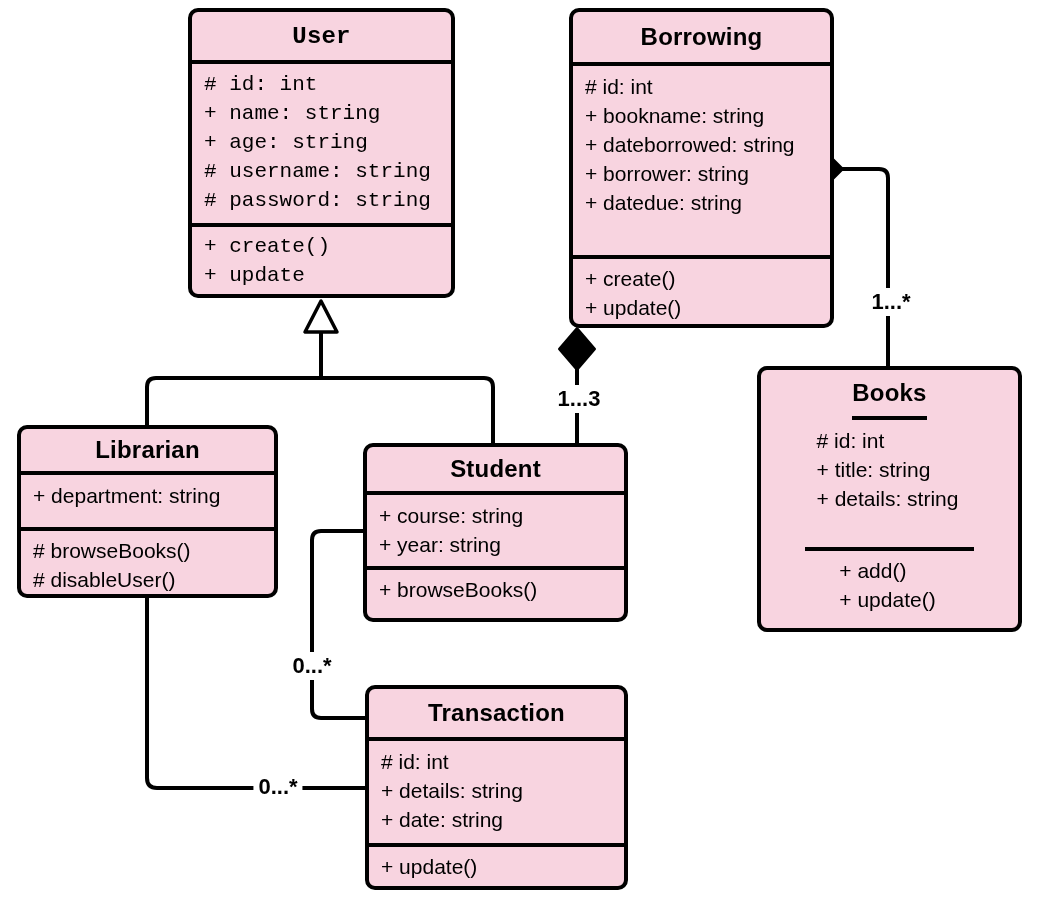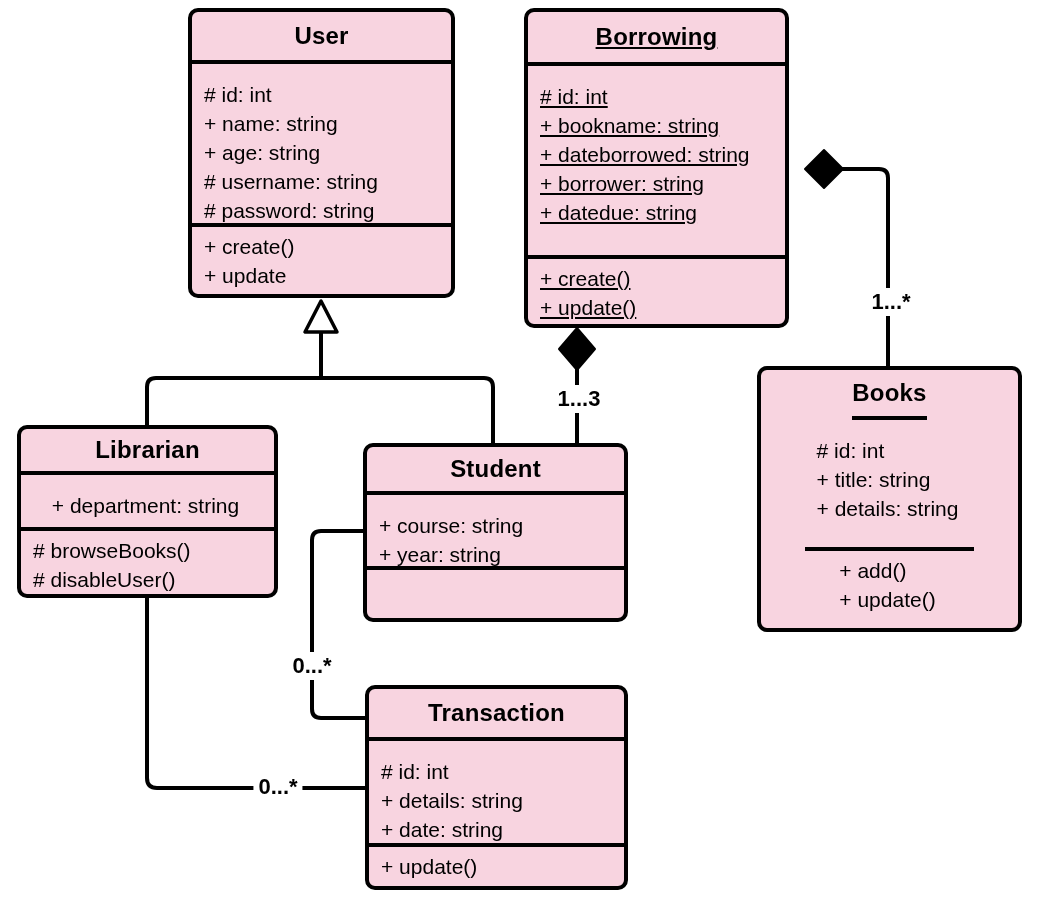--- a/index.html
+++ b/index.html
@@ -12,21 +12,21 @@
     position:absolute; background:#F8D4E0; border:4px solid #000;
     border-radius:10px; box-sizing:border-box; display:flex; flex-direction:column;
   }
   .uml-title {
     box-sizing:border-box; border-bottom:4px solid #000;
     display:flex; align-items:center; justify-content:center;
     font-weight:bold; font-size:24px; letter-spacing:0.2px;
   }
   .uml-attrs {
     box-sizing:border-box; border-bottom:4px solid #000;
-    padding:16px 16px 0 12px; font-size:21px; line-height:29px;
+    padding:6px 16px 0 12px; font-size:21px; line-height:29px;
   }
   .uml-methods {
     flex:1; box-sizing:border-box; padding:5px 16px 0 12px;
     font-size:21px; line-height:29px;
   }
   .row { white-space:normal; }
   .mult {
     position:absolute; transform:translateX(-50%);
     background:#ffffff; padding:0 5px;
     font-weight:bold; font-size:22px; line-height:28px; color:#000;
@@ -46,36 +46,36 @@
     <polygon points="577,328 595,349 577,370 559,349" fill="#000" stroke="#000" stroke-width="2" stroke-linejoin="round"></polygon>
 
     <path d="M842,169 H879 Q888,169 888,178 V382" fill="none" stroke="#000" stroke-width="4"></path>
     <polygon points="805,169 824,150 843,169 824,188" fill="#000" stroke="#000" stroke-width="2" stroke-linejoin="round"></polygon>
 
     <path d="M365,531 H321 Q312,531 312,540 V709 Q312,718 321,718 H367" fill="none" stroke="#000" stroke-width="4"></path>
 
     <path d="M147,598 V778 Q147,788 157,788 H367" fill="none" stroke="#000" stroke-width="4"></path>
   </svg>
 
-  <div class="uml-class" style="left:188px; top:8px; width:267px; height:290px;">
+  <div class="uml-class" style="left:188px; top:8px; width:267px; height:290px;font-family:Liberation Mono, monospace;">
     <div class="uml-title" style="height:52px;">User</div>
     <div class="uml-attrs" style="height:163px;">
       <div class="row"># id: int</div>
       <div class="row">+ name: string</div>
       <div class="row">+ age: string</div>
       <div class="row"># username: string</div>
       <div class="row"># password: string</div>
     </div>
     <div class="uml-methods">
       <div class="row">+ create()</div>
       <div class="row">+ update</div>
     </div>
   </div>
 
-  <div class="uml-class" style="left:524px; top:8px; width:265px; height:320px;text-decoration:underline;">
+  <div class="uml-class" style="left:569px; top:8px; width:265px; height:320px;">
     <div class="uml-title" style="height:54px;">Borrowing</div>
     <div class="uml-attrs" style="height:193px;">
       <div class="row"># id: int</div>
       <div class="row">+ bookname: string</div>
       <div class="row">+ dateborrowed: string</div>
       <div class="row">+ borrower: string</div>
       <div class="row">+ datedue: string</div>
     </div>
     <div class="uml-methods">
       <div class="row">+ create()</div>
@@ -91,34 +91,37 @@
       <div class="row">+ details: string</div>
     </div>
     <div class="uml-methods">
       <div class="row">+ add()</div>
       <div class="row">+ update()</div>
     </div>
   </div>
 
   <div class="uml-class" style="left:17px; top:425px; width:261px; height:173px;">
     <div class="uml-title" style="height:48px;">Librarian</div>
-    <div class="uml-attrs" style="height:58px;text-align:center;">
+    <div class="uml-attrs" style="height:58px;">
       <div class="row">+ department: string</div>
     </div>
     <div class="uml-methods">
       <div class="row"># browseBooks()</div>
       <div class="row"># disableUser()</div>
     </div>
   </div>
 
   <div class="uml-class" style="left:363px; top:443px; width:265px; height:179px;">
     <div class="uml-title" style="height:48px;">Student</div>
     <div class="uml-attrs" style="height:75px;">
       <div class="row">+ course: string</div>
       <div class="row">+ year: string</div>
+    </div>
+    <div class="uml-methods">
+      <div class="row">+ browseBooks()</div>
     </div>
   </div>
 
   <div class="uml-class" style="left:365px; top:685px; width:263px; height:205px;justify-content:center;">
     <div class="uml-title" style="height:52px;">Transaction</div>
     <div class="uml-attrs" style="height:106px;">
       <div class="row"># id: int</div>
       <div class="row">+ details: string</div>
       <div class="row">+ date: string</div>
     </div>

